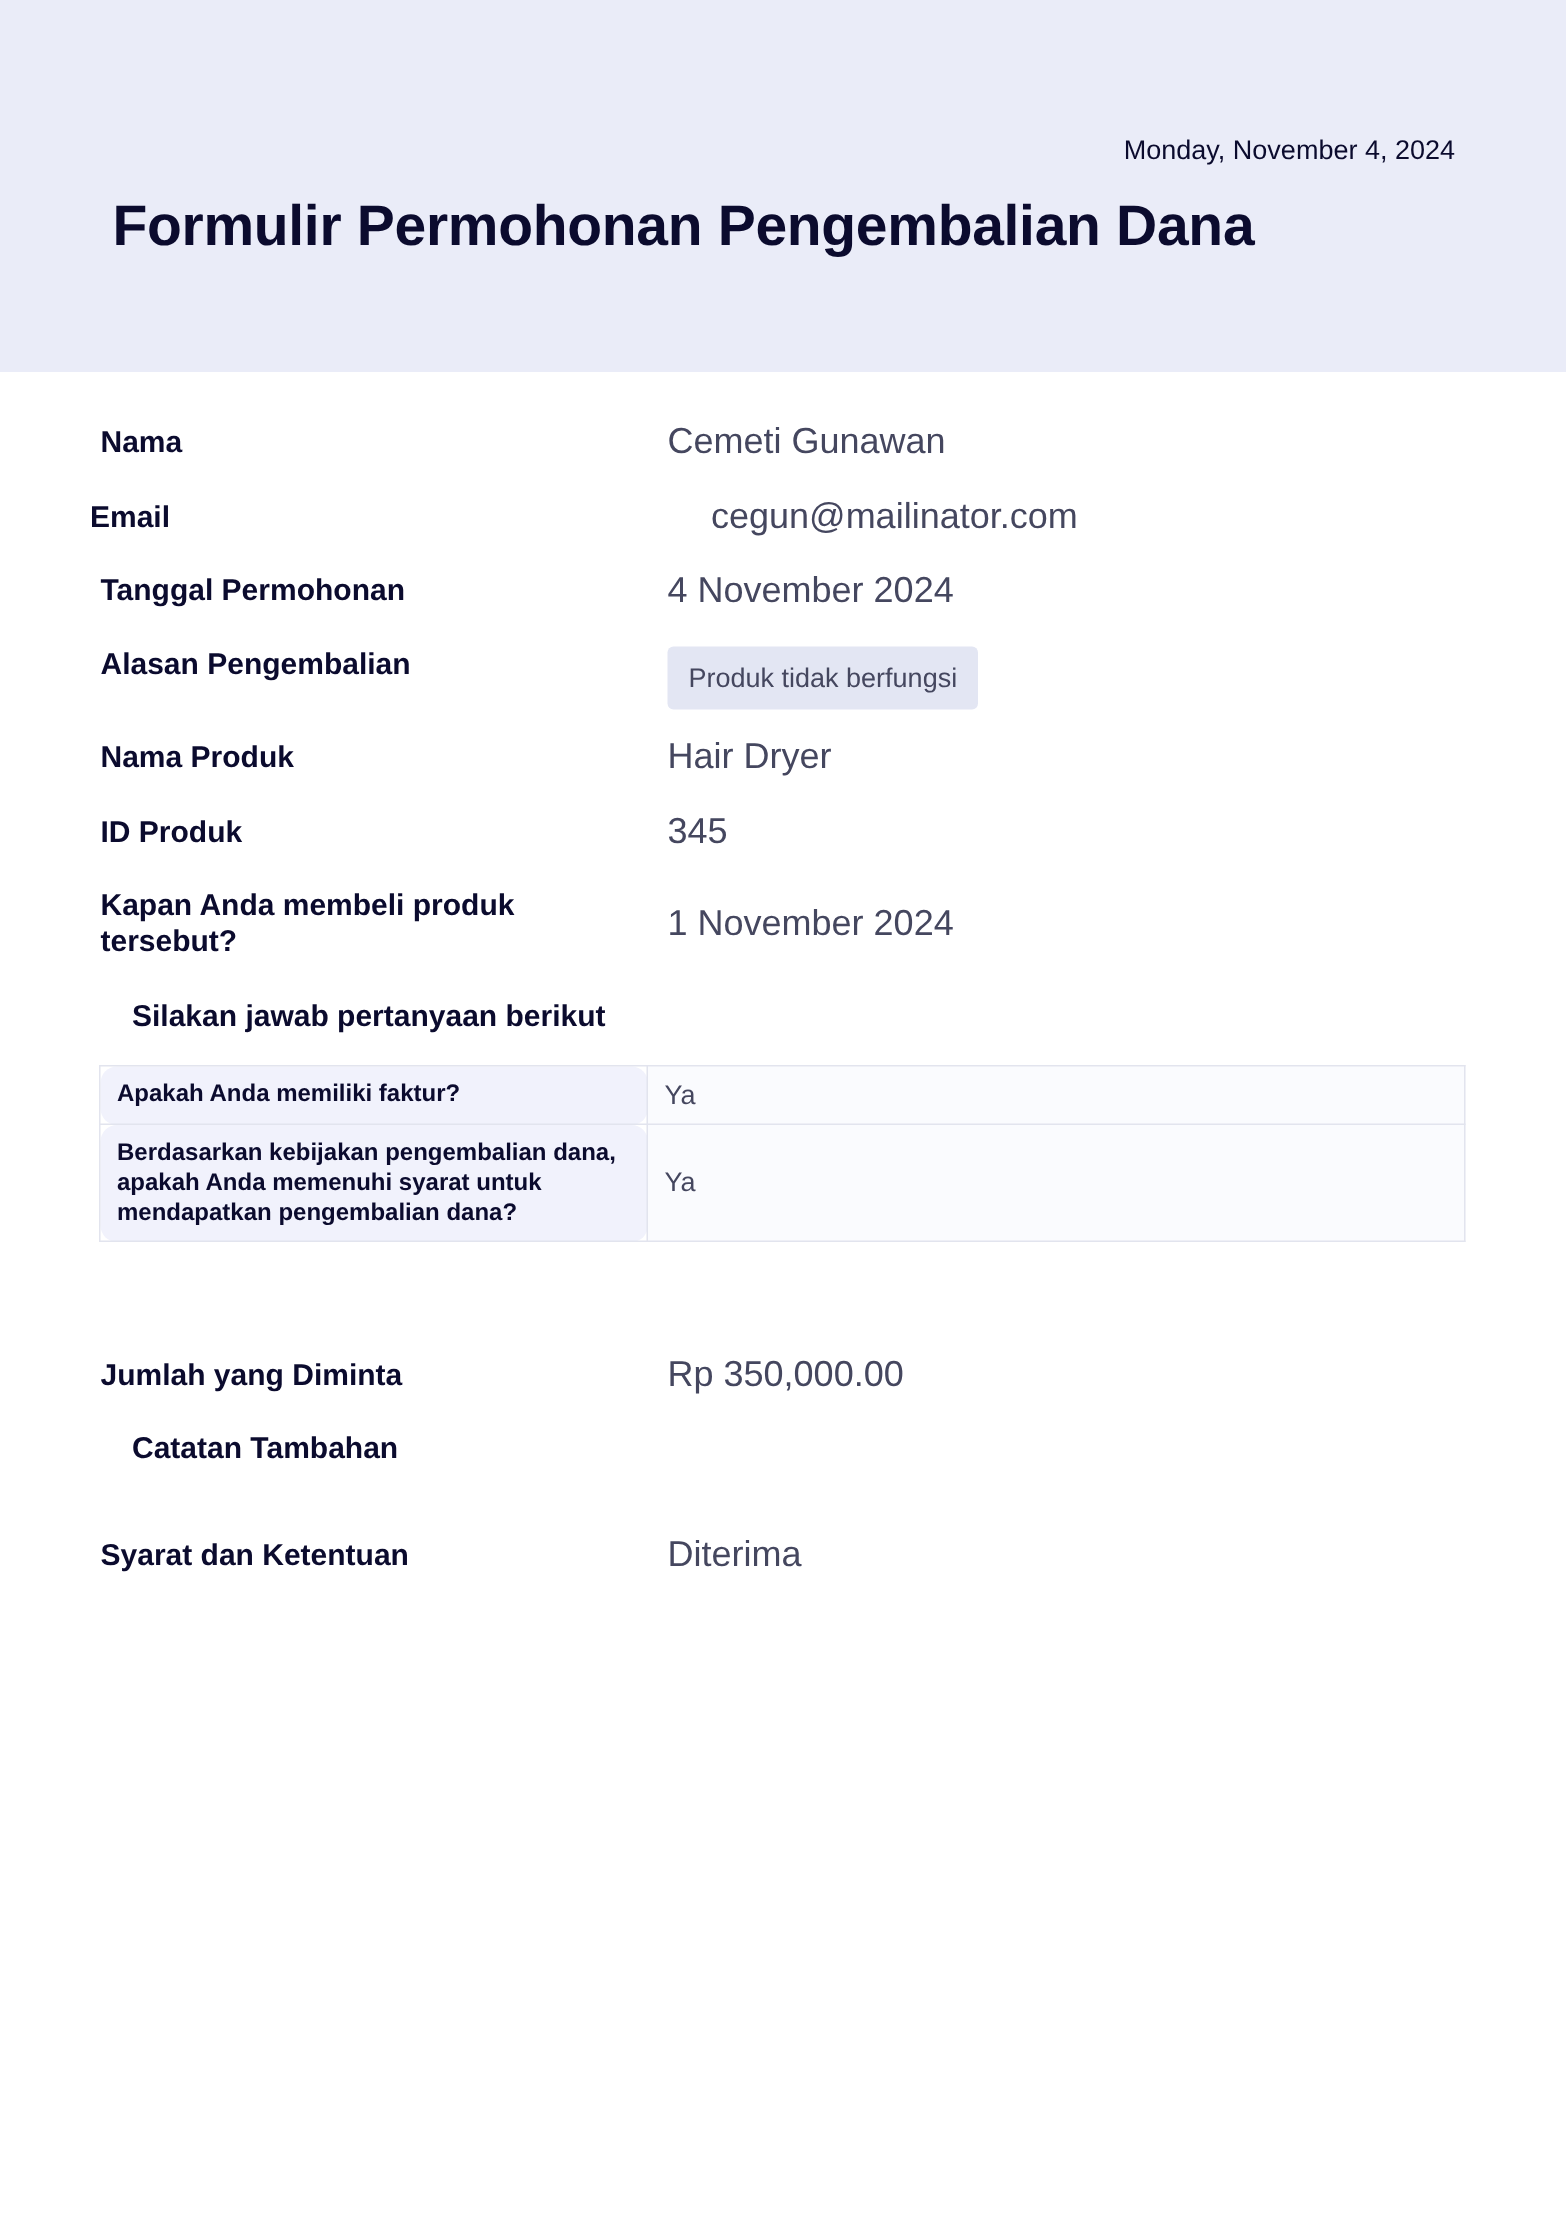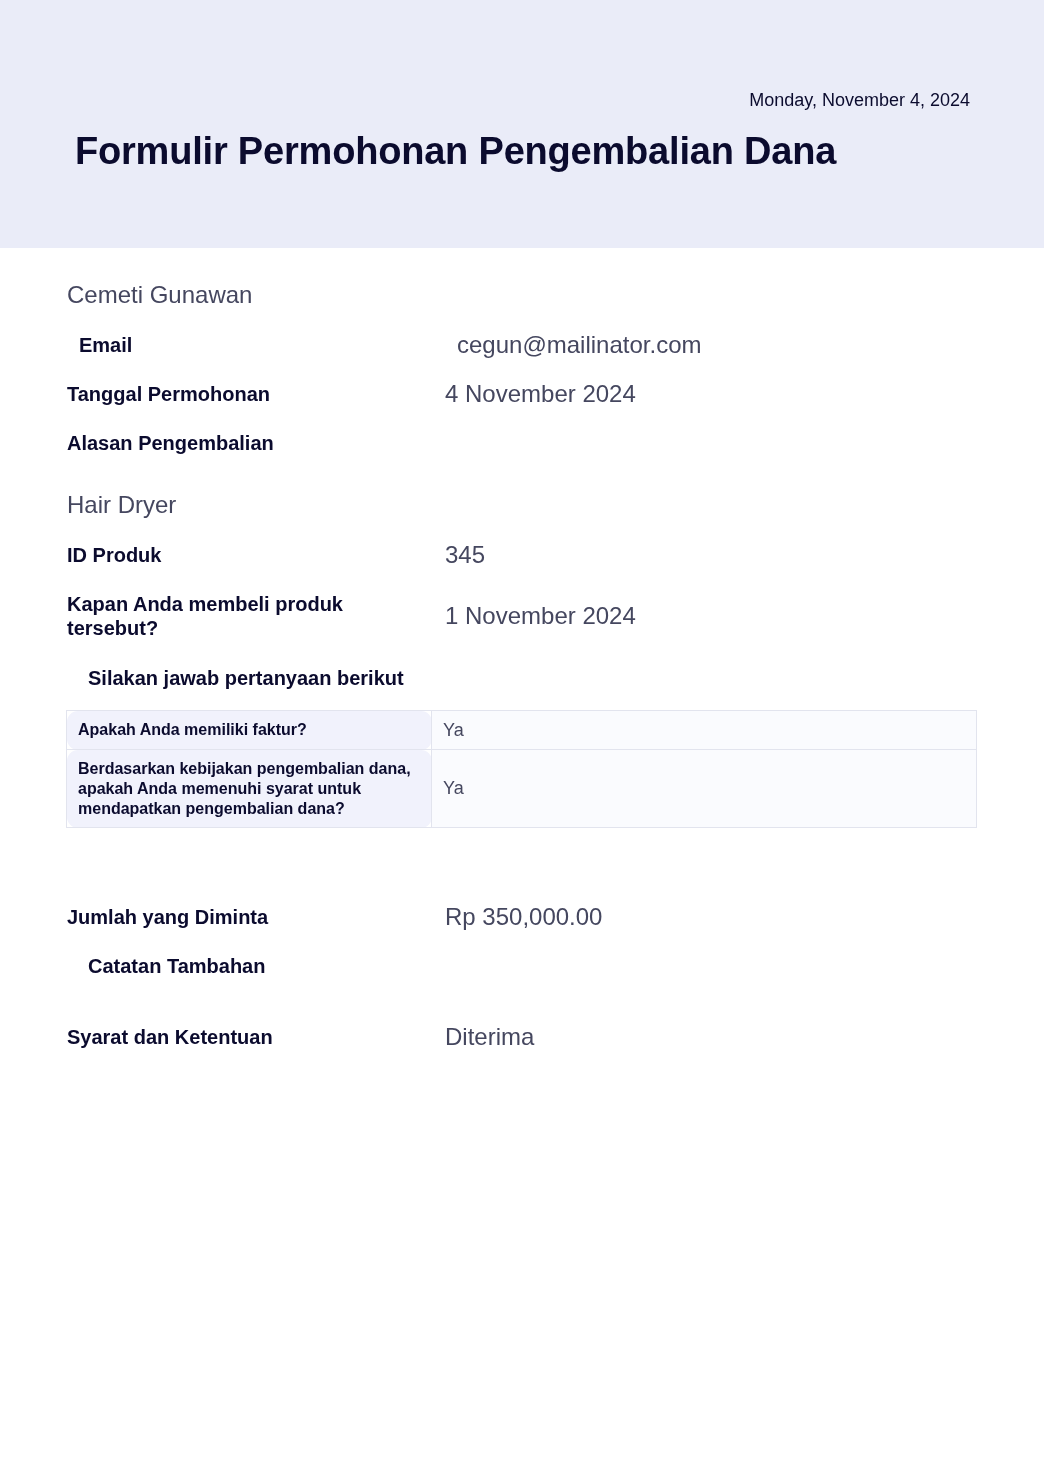--- a/index.html
+++ b/index.html
@@ -104,38 +104,43 @@
 <body>
 
 <div class="header">
   <div class="header-date">Monday, November 4, 2024</div>
   <h1 class="header-title">Formulir Permohonan Pengembalian Dana</h1>
 </div>
 
 <div class="content">
 
   <div class="field-row" style="position:absolute; top:35px; left:67px;">
+    <div class="field-label">Nama</div>
     <div class="field-value">Cemeti Gunawan</div>
   </div>
 
-  <div class="field-row" style="position:absolute; top:85px; left:79px;">
+  <div class="field-row" style="position:absolute; top:85px; left:60px;gap:36px;">
     <div class="field-label">Email</div>
     <div class="field-value">cegun@mailinator.com</div>
   </div>
 
   <div class="field-row" style="position:absolute; top:134px; left:67px;">
     <div class="field-label">Tanggal Permohonan</div>
     <div class="field-value">4 November 2024</div>
   </div>
 
   <div class="field-row" style="position:absolute; top:183px; left:67px;">
     <div class="field-label">Alasan Pengembalian</div>
+    <div style="padding-top:0px;">
+      <span class="badge">Produk tidak berfungsi</span>
+    </div>
   </div>
 
   <div class="field-row" style="position:absolute; top:245px; left:67px;">
+    <div class="field-label">Nama Produk</div>
     <div class="field-value">Hair Dryer</div>
   </div>
 
   <div class="field-row" style="position:absolute; top:295px; left:67px;">
     <div class="field-label">ID Produk</div>
     <div class="field-value">345</div>
   </div>
 
   <div class="field-row" style="position:absolute; top:344px; left:67px;align-items:center;">
     <div class="field-label" style="width:378px; padding-right:80px;">Kapan Anda membeli produk tersebut?</div>

